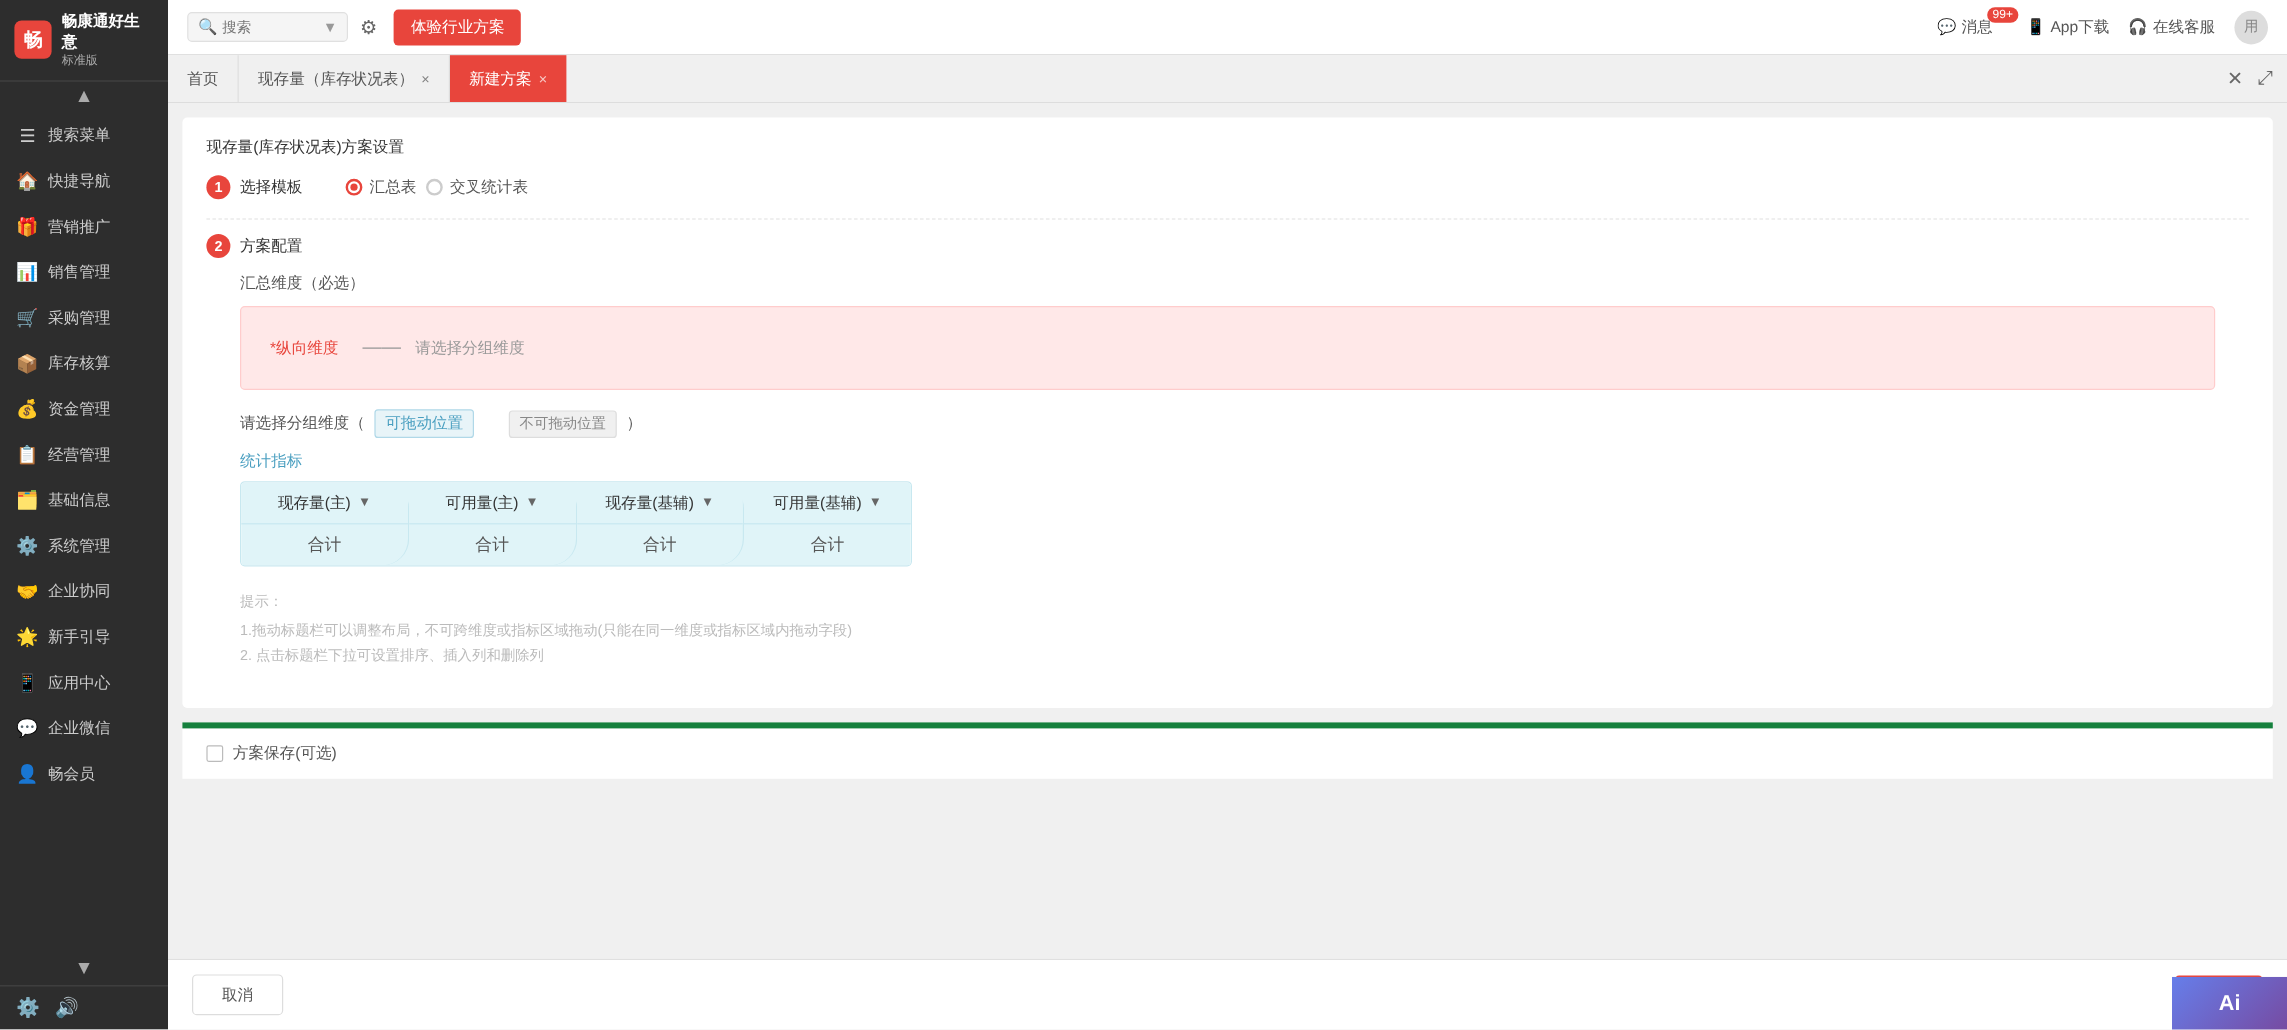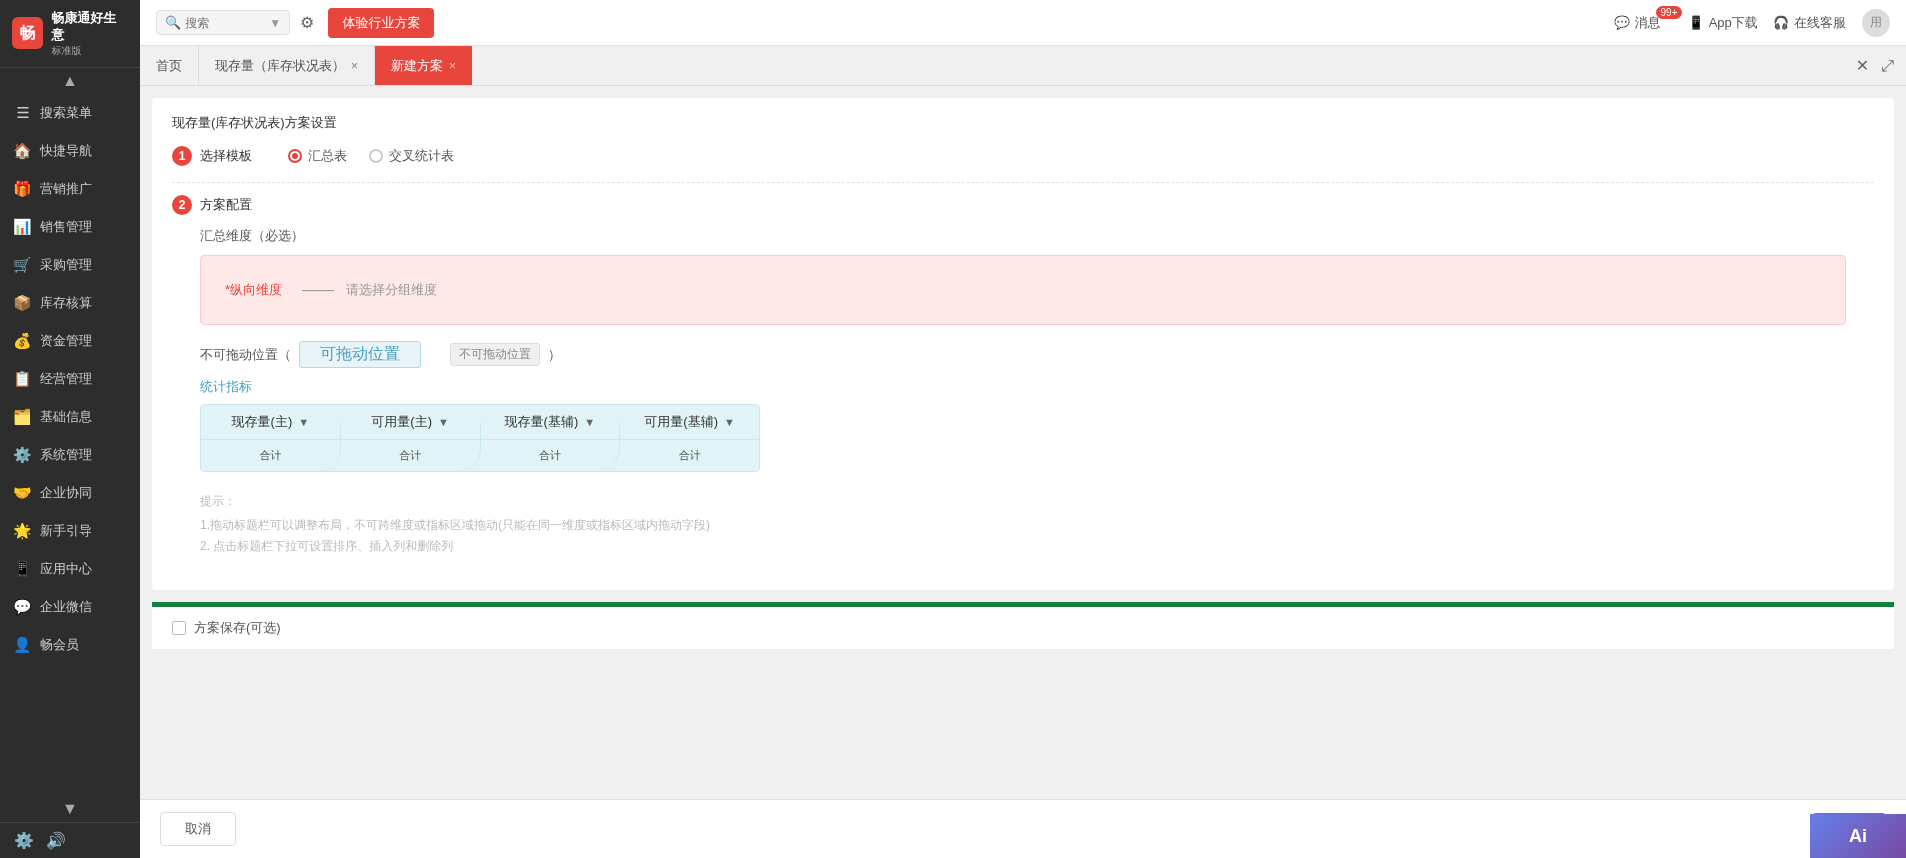--- a/index.html
+++ b/index.html
@@ -272,21 +272,21 @@
     .step-title {
       font-size: 13px;
       color: #333;
       font-weight: 500;
     }
 
     
     .radio-group {
       display: flex;
       align-items: center;
-      gap: 22px;
+      gap: 8px;
       margin-left: 28px;
     }
     .radio-item {
       display: flex;
       align-items: center;
       gap: 6px;
       cursor: pointer;
       font-size: 13px;
       color: #555;
     }
@@ -360,22 +360,22 @@
       color: #555;
       margin-bottom: 10px;
       display: flex;
       align-items: center;
       gap: 8px;
     }
     .tag-draggable {
       background: #e8f4f8;
       border: 1px solid #b0d8e8;
       border-radius: 3px;
-      padding: 2px 20px;
-      font-size: 16px;
+      padding: 2px 8px;
+      font-size: 13px;
       color: #4a9fc0;
     }
     .tag-not-draggable {
       background: #f0f0f0;
       border: 1px solid #ddd;
       border-radius: 3px;
       padding: 2px 8px;
       font-size: 12px;
       color: #888;
     }
@@ -413,21 +413,21 @@
       align-items: center;
       justify-content: center;
       gap: 6px;
       background: #e0f4f8;
       border-bottom: 1px solid #c8e8f0;
       cursor: pointer;
     }
     .stats-col-header .chevron { color: #666; font-size: 11px; }
     .stats-col-value {
       padding: 8px 16px;
-      font-size: 11px;
+      font-size: 14px;
       color: #555;
       text-align: center;
     }
 
     
     .tips-section {
       margin: 16px 28px;
       color: #bbb;
       font-size: 12px;
       line-height: 1.8;
@@ -670,21 +670,21 @@
         <div class="config-label">汇总维度（必选）</div>
 
         <div class="dimension-area">
           <span class="dimension-label">*纵向维度</span>
           <span class="dimension-separator">——</span>
           <span class="dimension-placeholder">请选择分组维度</span>
         </div>
 
         <div class="indicator-settings">
           <div class="indicator-label">
-            <span>不可拖动位置（</span>
+            <span>请选择分组维度（</span>
             <span class="tag-draggable">可拖动位置</span>
             <span>　</span>
             <span class="tag-not-draggable">不可拖动位置</span>
             <span>）</span>
           </div>
 
           <div class="stats-section-label">统计指标</div>
 
           <div class="stats-table">
             <div class="stats-table-header">

